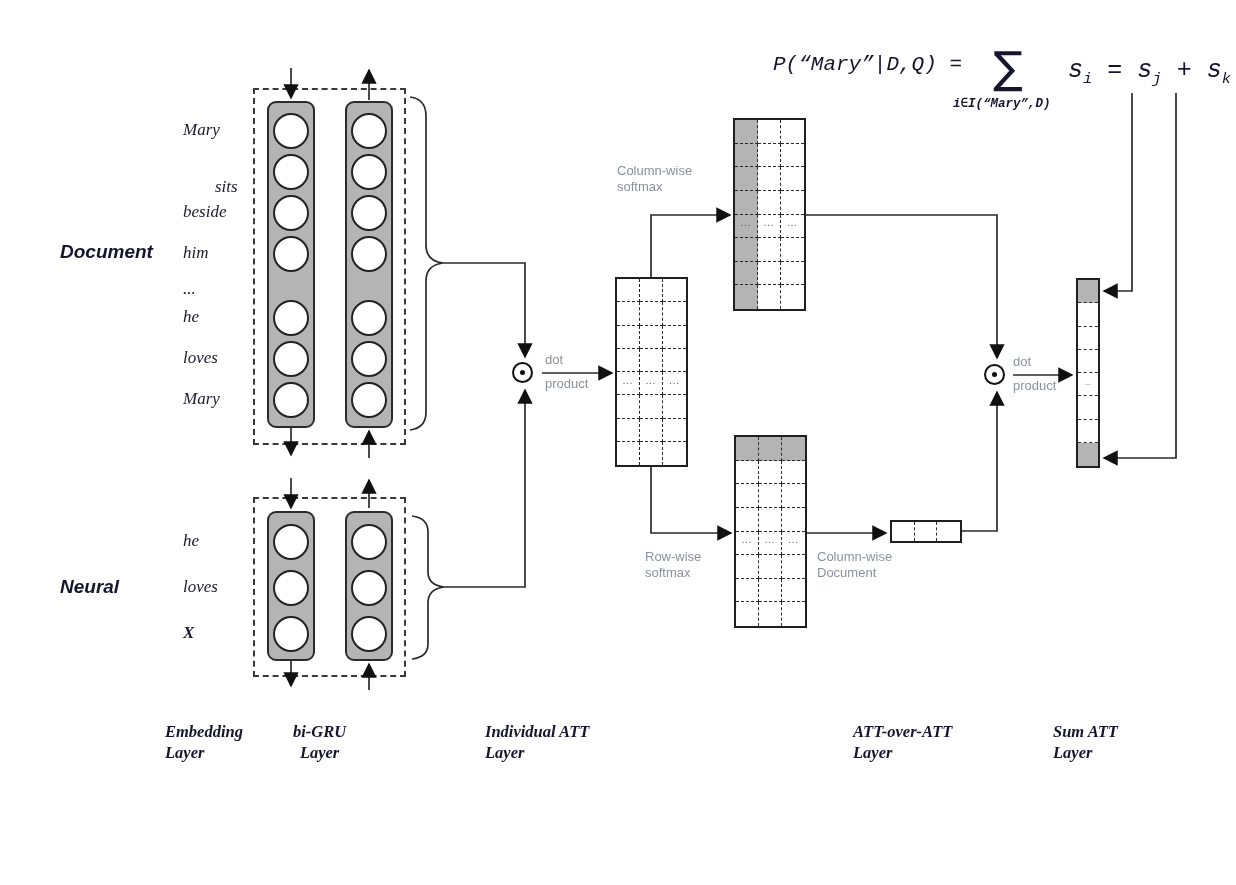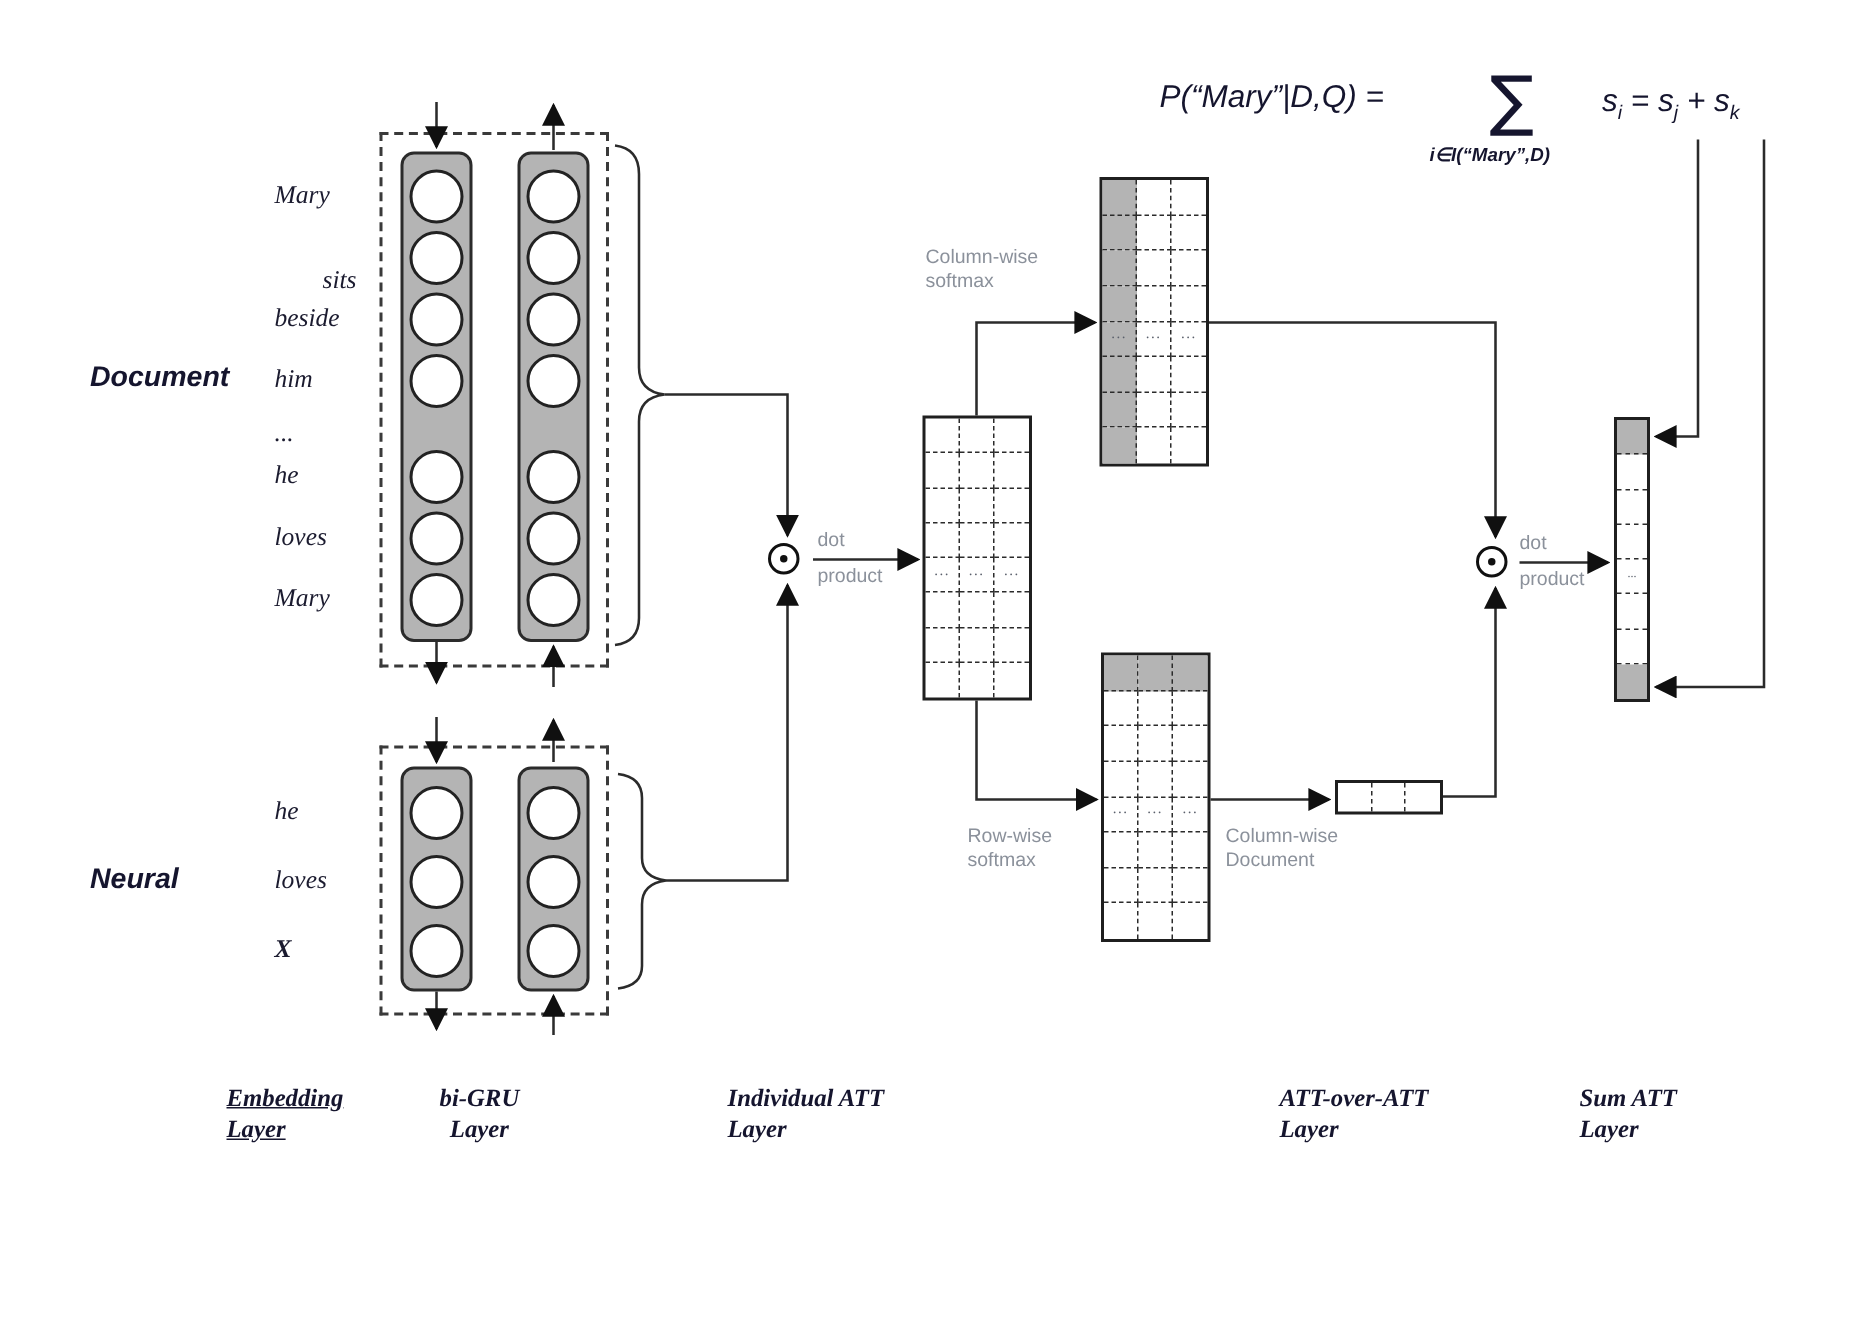--- a/index.html
+++ b/index.html
@@ -45,21 +45,21 @@
   }
   
   .odot{
     position:absolute;width:17px;height:17px;border:2.5px solid #101010;border-radius:50%;
     background:#fff;display:flex;align-items:center;justify-content:center;box-sizing:content-box;
   }
   .odot i{width:5px;height:5px;background:#101010;border-radius:50%;}
   
   .formula{
     position:absolute;font-style:italic;color:#15152e;white-space:nowrap;
-    font-family:Liberation Sans, sans-serif;
+    font-family:Liberation Mono, monospace;
   }
   .formula sub{font-size:0.62em;font-style:italic;}
   .sigma{
     position:absolute;font-style:normal;font-size:44px;color:#15152e;
     font-family:"DejaVu Sans",sans-serif;line-height:1;
   }
   
   .layer-label{
     position:absolute;top:721px;font-weight:bold;font-style:italic;font-size:16.5px;
     line-height:21px;color:#15152e;white-space:nowrap;
@@ -259,23 +259,23 @@
   <span class="glabel" style="left:645px;top:549px;">Row-wise</span>
   <span class="glabel" style="left:645px;top:565px;">softmax</span>
 
   <span class="glabel" style="left:817px;top:549px;">Column-wise</span>
   <span class="glabel" style="left:817px;top:565px;">Document</span>
 
   <span class="formula" style="left:773px;top:53px;font-size:21px;">P(“Mary”|D,Q) =</span>
   <span class="sigma" style="left:993px;top:46px;">∑</span>
   <span class="formula" style="left:953px;top:95px;font-size:12.5px;font-weight:600;">i∈I(“Mary”,D)</span>
 
-  <span class="formula" style="left:1068px;top:56px;font-size:21px;"><span>s</span><sub>i</sub><span> = </span><span>s</span><sub>j</sub><span> + </span><span>s</span><sub>k</sub></span>
-
-  <div class="layer-label" style="left:151px;text-decoration:underline;">
+  <span class="formula" style="left:1068px;top:56px;font-size:25px;"><span>s</span><sub>i</sub><span> = </span><span>s</span><sub>j</sub><span> + </span><span>s</span><sub>k</sub></span>
+
+  <div class="layer-label" style="left:165px;">
     <div>Embedding</div>
       <div>Layer</div>
   </div>
   <div class="layer-label" style="left:293px;text-align:center;">
     <div>bi-GRU</div>
       <div>Layer</div>
   </div>
   <div class="layer-label" style="left:485px;">
     <div>Individual ATT</div>
       <div>Layer</div>

